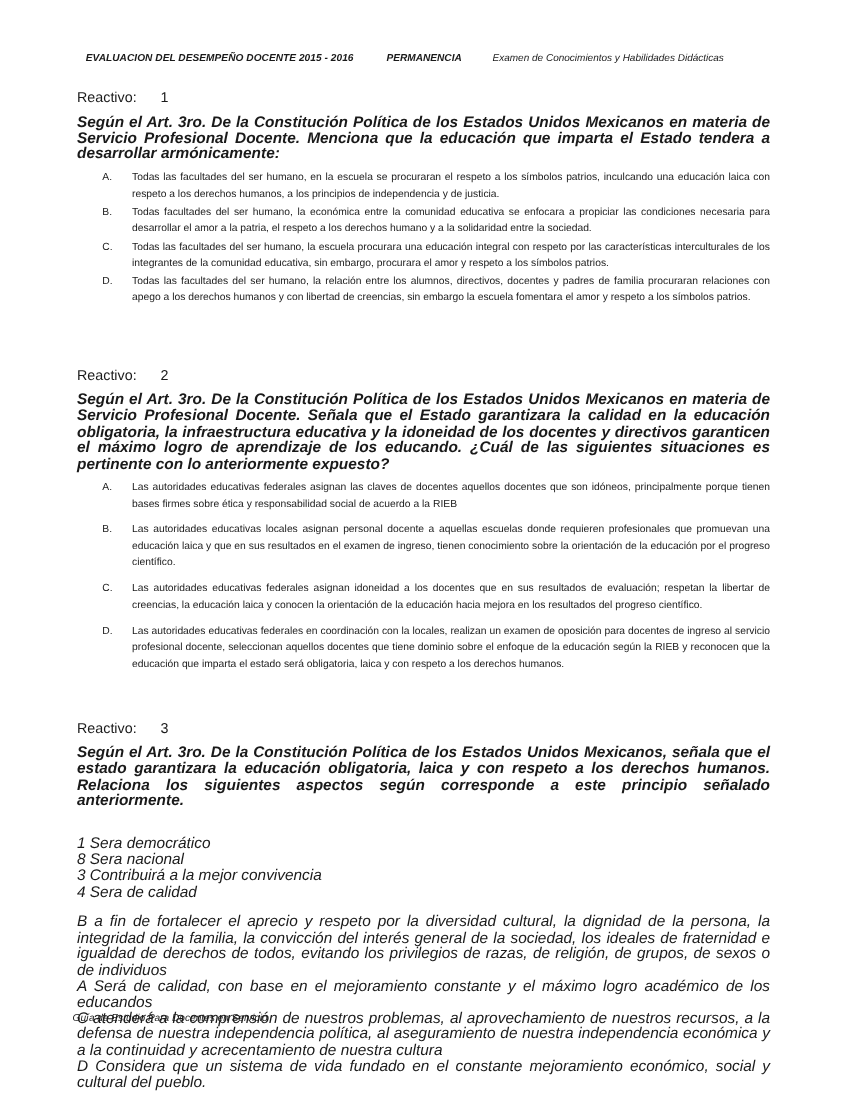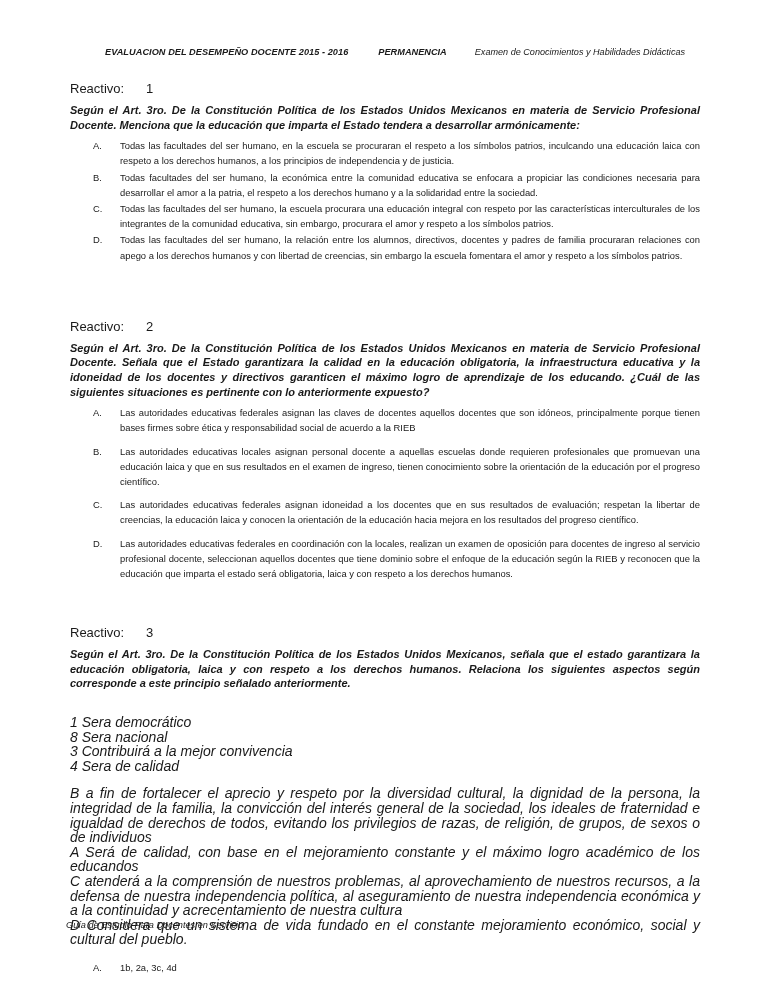--- a/index.html
+++ b/index.html
@@ -31,21 +31,20 @@
 
   
   .doc-header {
     display: flex;
     align-items: center;
     font-size: 9.2px;
     line-height: 13px;
     padding-left: 8px;
     margin-bottom: 22px;
     white-space: nowrap;
-    margin-left: 27px;
   }
   .doc-header .hdr-main {
     font-weight: bold;
     font-style: italic;
     letter-spacing: 0.05px;
   }
   .doc-header .hdr-perm {
     font-weight: bold;
     font-style: italic;
     margin-left: 30px;
@@ -70,21 +69,21 @@
   .reactivo-label {
     display: inline-block;
     min-width: 76px;
   }
   .reactivo-number {
     display: inline-block;
   }
   .stem {
     font-weight: bold;
     font-style: italic;
-    font-size: 11px;
+    font-size: 14px;
     line-height: 14.6px;
     text-align: justify;
     margin: 0 0 6px 0;
   }
 
   
   ol.options {
     list-style: none;
     margin: 0;
     padding: 0;

